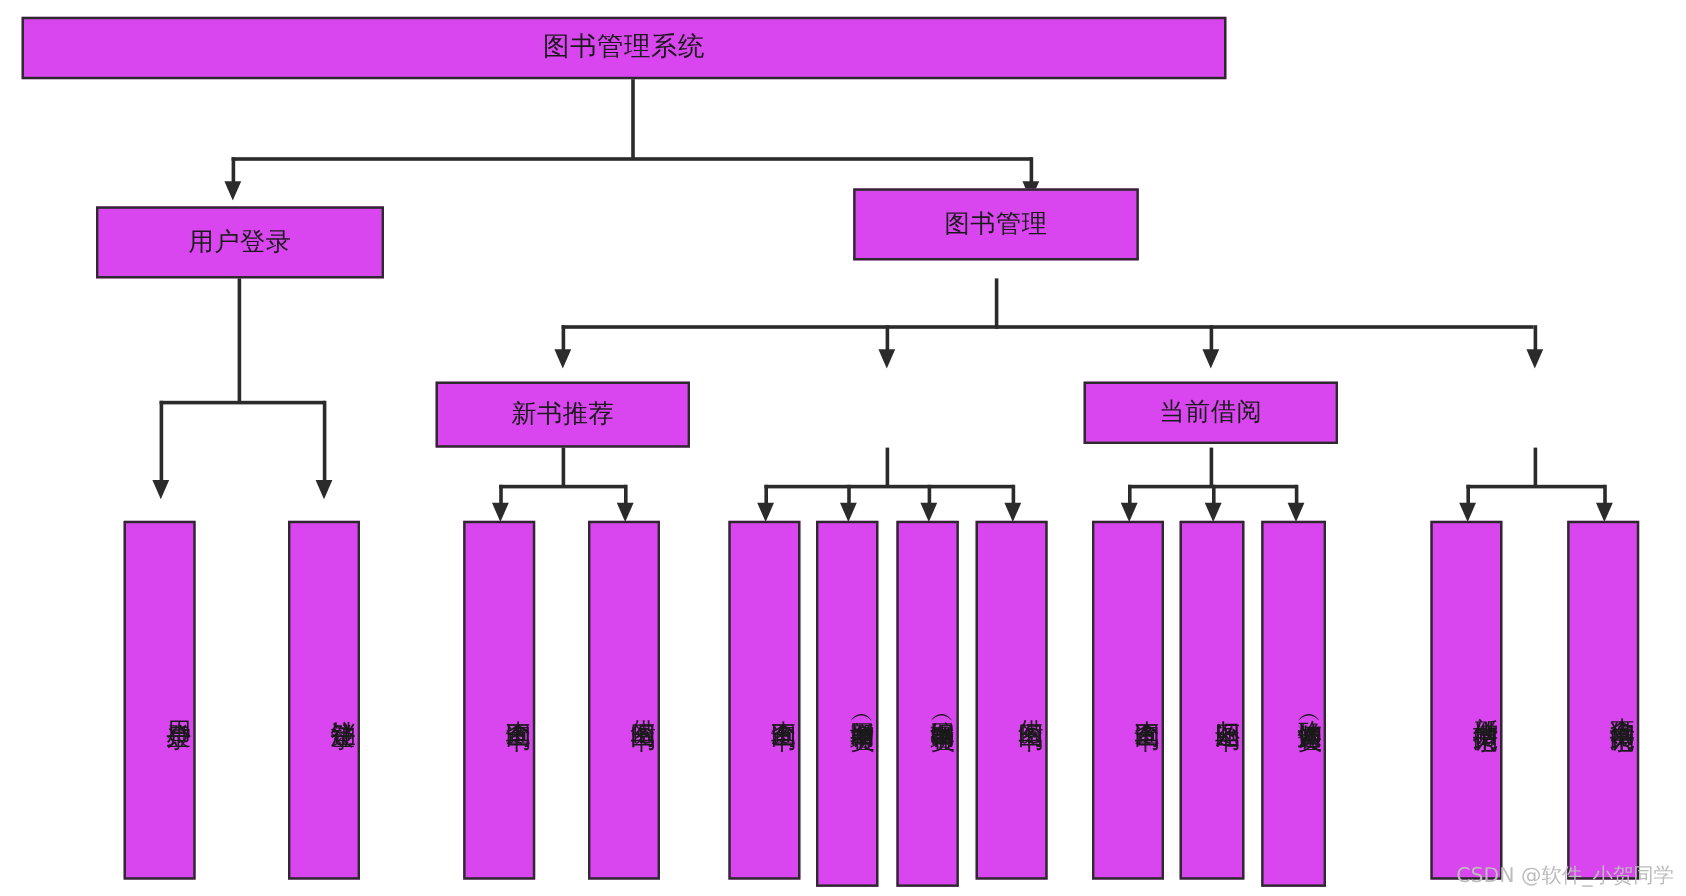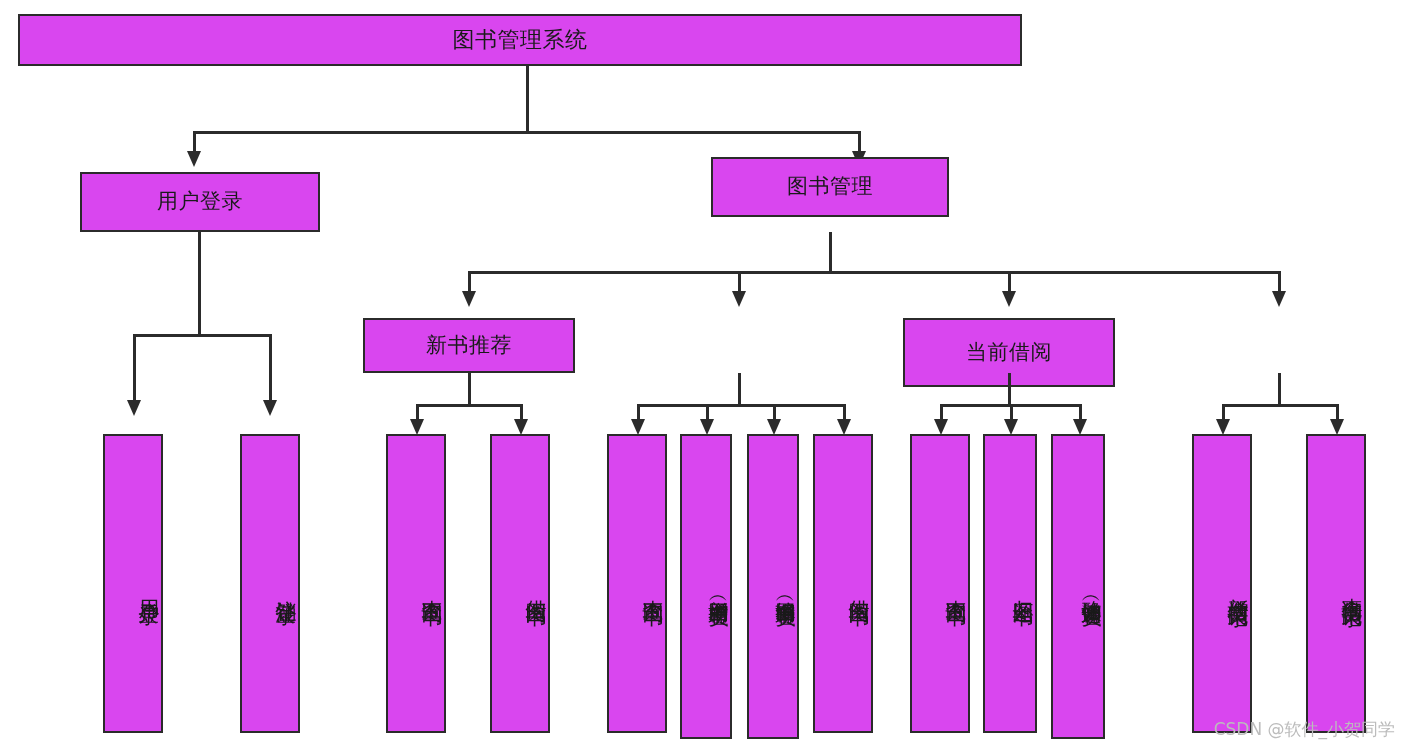--- a/index.html
+++ b/index.html
@@ -112,21 +112,21 @@
   <div class="ln v" style="left:468px; top:271px; height:22px;"></div>
   <div class="arrow" style="left:462px; top:291px;"></div>
   <div class="ln v" style="left:738px; top:271px; height:22px;"></div>
   <div class="arrow" style="left:732px; top:291px;"></div>
   <div class="ln v" style="left:1008px; top:271px; height:22px;"></div>
   <div class="arrow" style="left:1002px; top:291px;"></div>
   <div class="ln v" style="left:1278px; top:271px; height:22px;"></div>
   <div class="arrow" style="left:1272px; top:291px;"></div>
 
   <div class="node horiz" style="left:363px; top:318px; width:212px; height:55px;">新书推荐</div>
-  <div class="node horiz" style="left:903px; top:318px; width:212px; height:69px;">当前借阅</div>
+  <div class="node horiz" style="left:903px; top:318px; width:212px; height:52px;">当前借阅</div>
 
   <div class="ln v" style="left:468px; top:373px; height:33px;"></div>
   <div class="ln h" style="left:416px; top:404px; width:106px;"></div>
   <div class="ln v" style="left:416px; top:404px; height:18px;"></div>
   <div class="arrow" style="left:410px; top:419px;"></div>
   <div class="ln v" style="left:520px; top:404px; height:18px;"></div>
   <div class="arrow" style="left:514px; top:419px;"></div>
 
   <div class="ln v" style="left:738px; top:373px; height:33px;"></div>
   <div class="ln h" style="left:637px; top:404px; width:208px;"></div>

